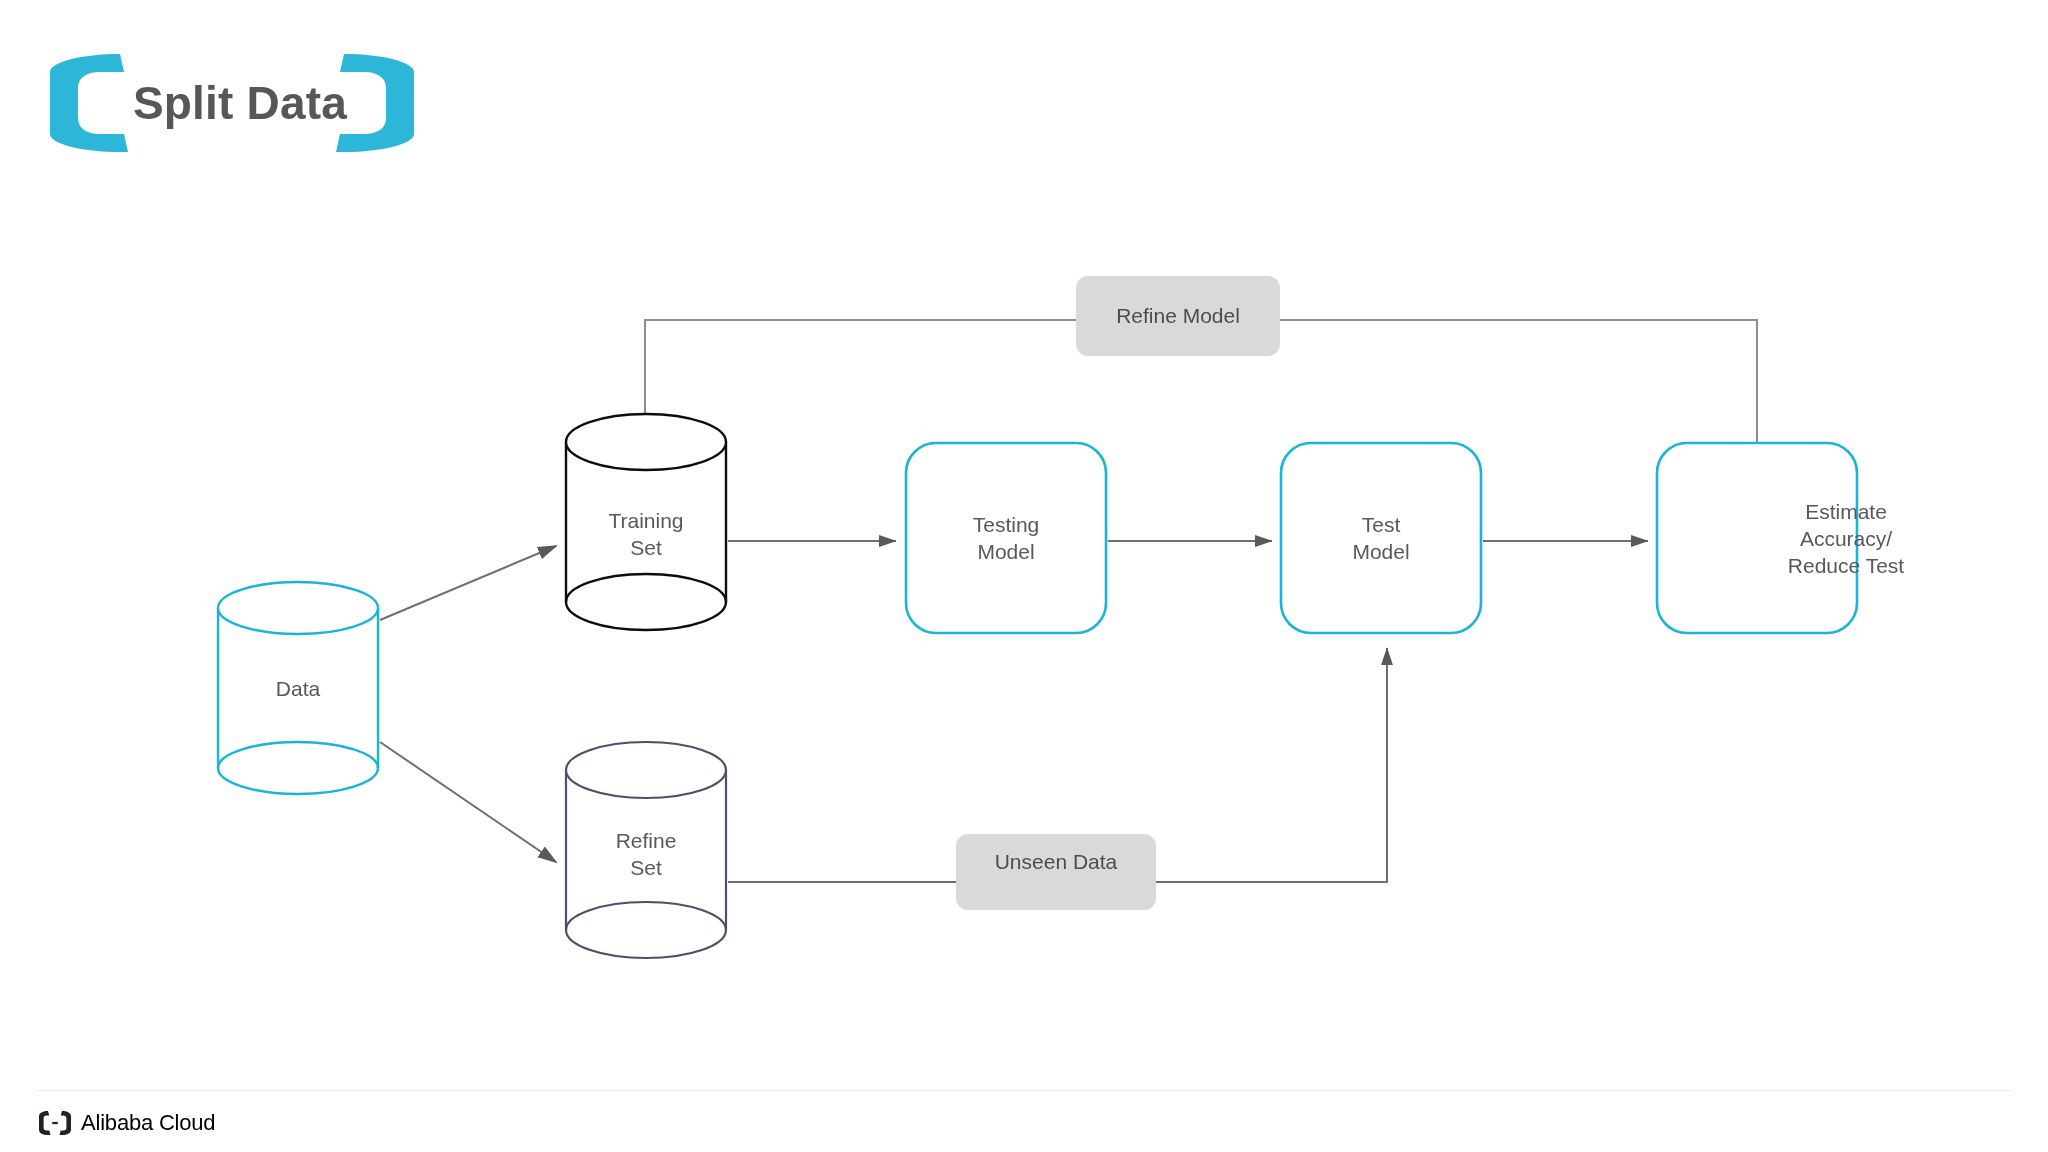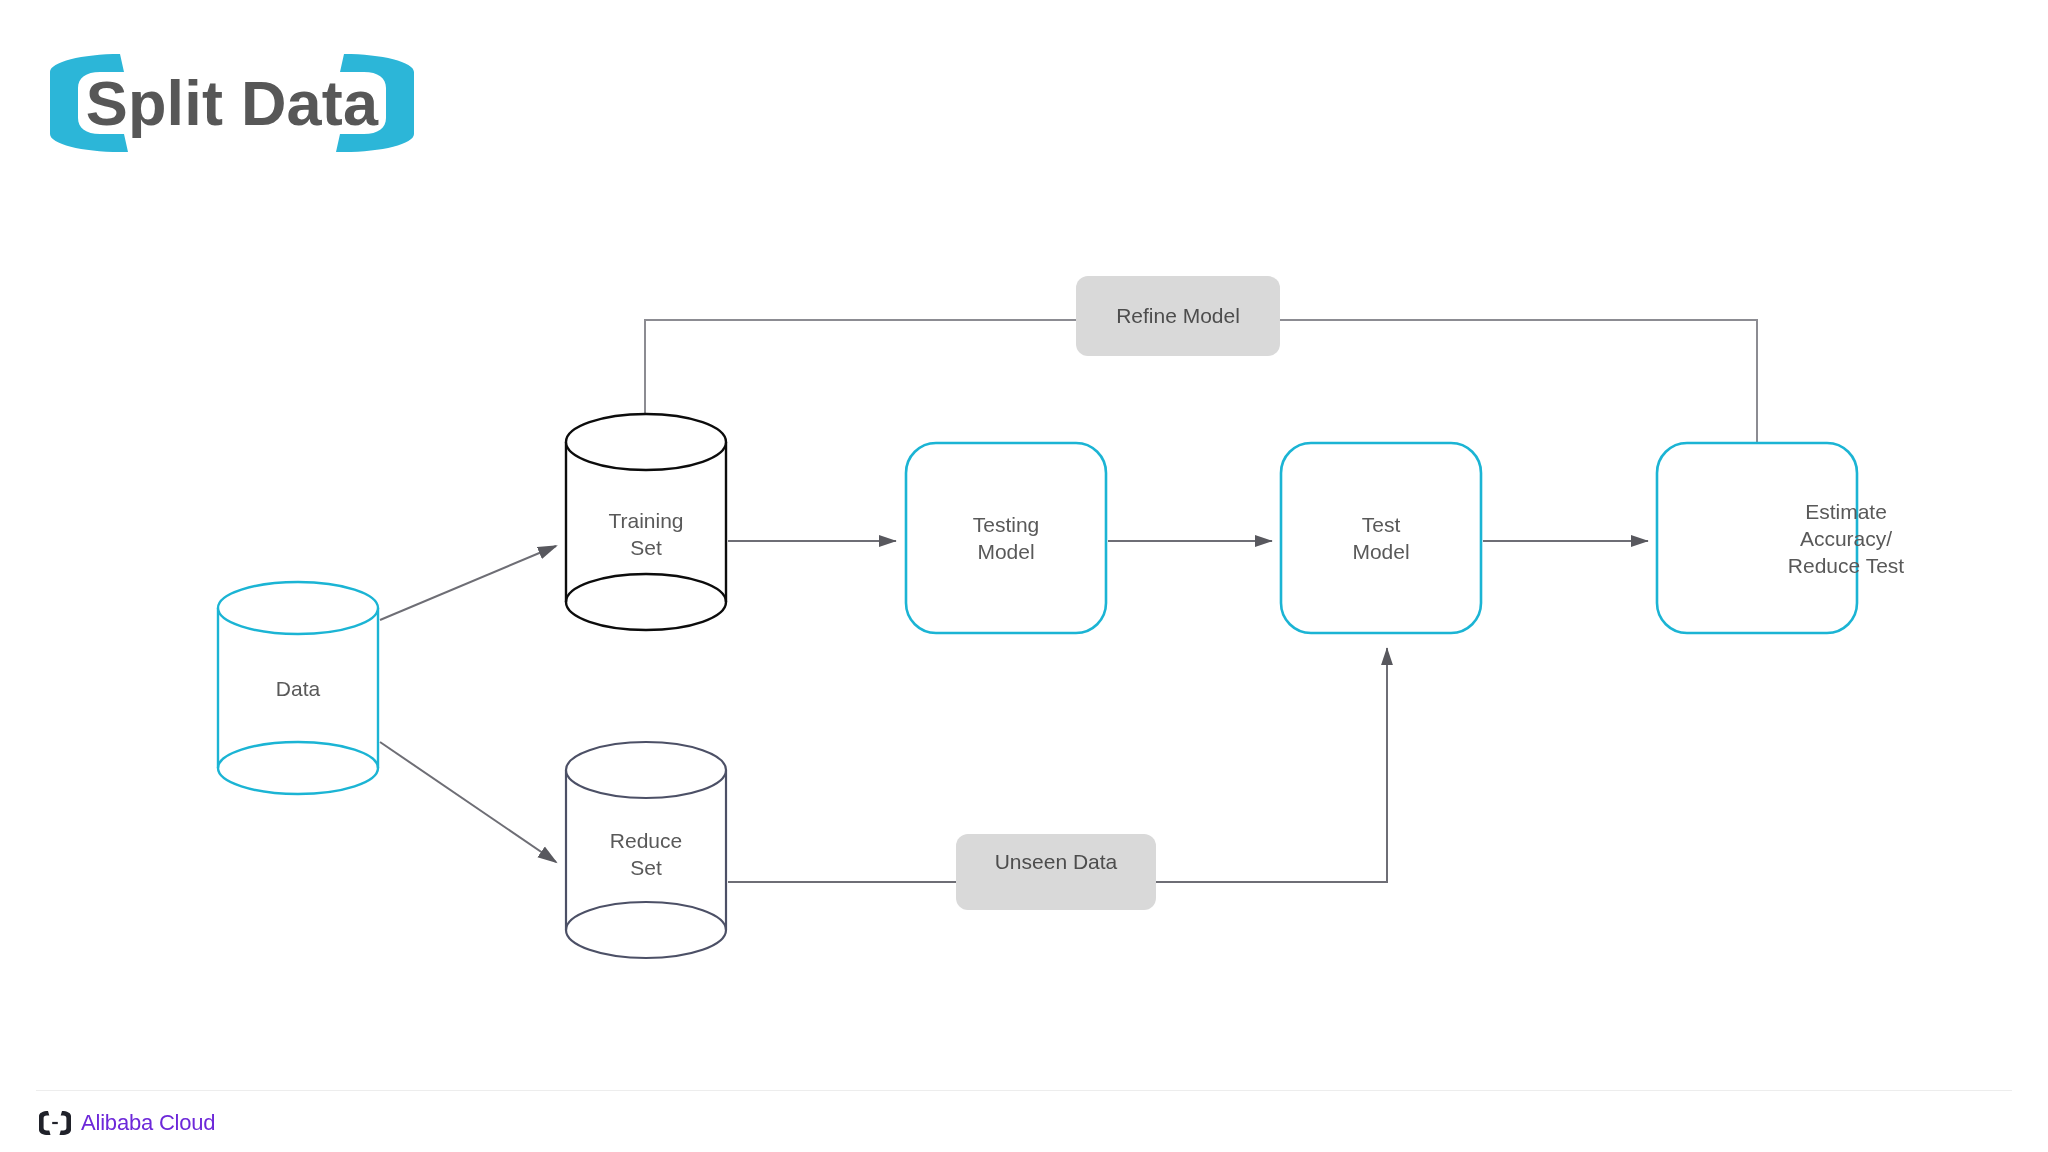--- a/index.html
+++ b/index.html
@@ -30,28 +30,28 @@
     height: 110px;
   }
   .title-brackets {
     position: absolute;
     inset: 0;
     width: 100%;
     height: 100%;
   }
   .title-text {
     position: absolute;
-    left: 0;
+    left: 8px;
     top: 0;
     width: 100%;
     height: 100%;
     display: flex;
     align-items: center;
     justify-content: center;
-    font-size: 63px;
+    font-size: 46px;
     font-weight: bold;
     color: #575757;
     letter-spacing: 0.2px;
     white-space: nowrap;
   }
 
   
   .diagram {
     position: absolute;
     left: 0;
@@ -95,21 +95,21 @@
   .footer-logo {
     position: absolute;
     left: 38px;
     top: 1110px;
     display: flex;
     align-items: center;
     gap: 9px;
   }
   .footer-logo-text {
     font-size: 22px;
-    color: #6d28d9;
+    color: #000000;
     letter-spacing: -0.2px;
   }
 </style>
 </head>
 <body>
 
 <div class="slide">
 
   <div class="title-block">
     <svg class="title-brackets" viewBox="0 0 380 110">
@@ -205,21 +205,21 @@
   <div class="node-label" style="left:218px; top:668px; width:160px; height:40px;">
     <span>Data</span>
   </div>
 
   <div class="node-label" style="left:566px; top:498px; width:160px; height:56px;margin-top:8px;">
     <span>Training</span>
     <span>Set</span>
   </div>
 
   <div class="node-label" style="left:566px; top:826px; width:160px; height:56px;">
-    <span>Reduce</span>
+    <span>Refine</span>
     <span>Set</span>
   </div>
 
   <div class="node-label" style="left:906px; top:510px; width:200px; height:56px;">
     <span>Testing</span>
     <span>Model</span>
   </div>
 
   <div class="node-label" style="left:1281px; top:510px; width:200px; height:56px;">
     <span>Test</span>

